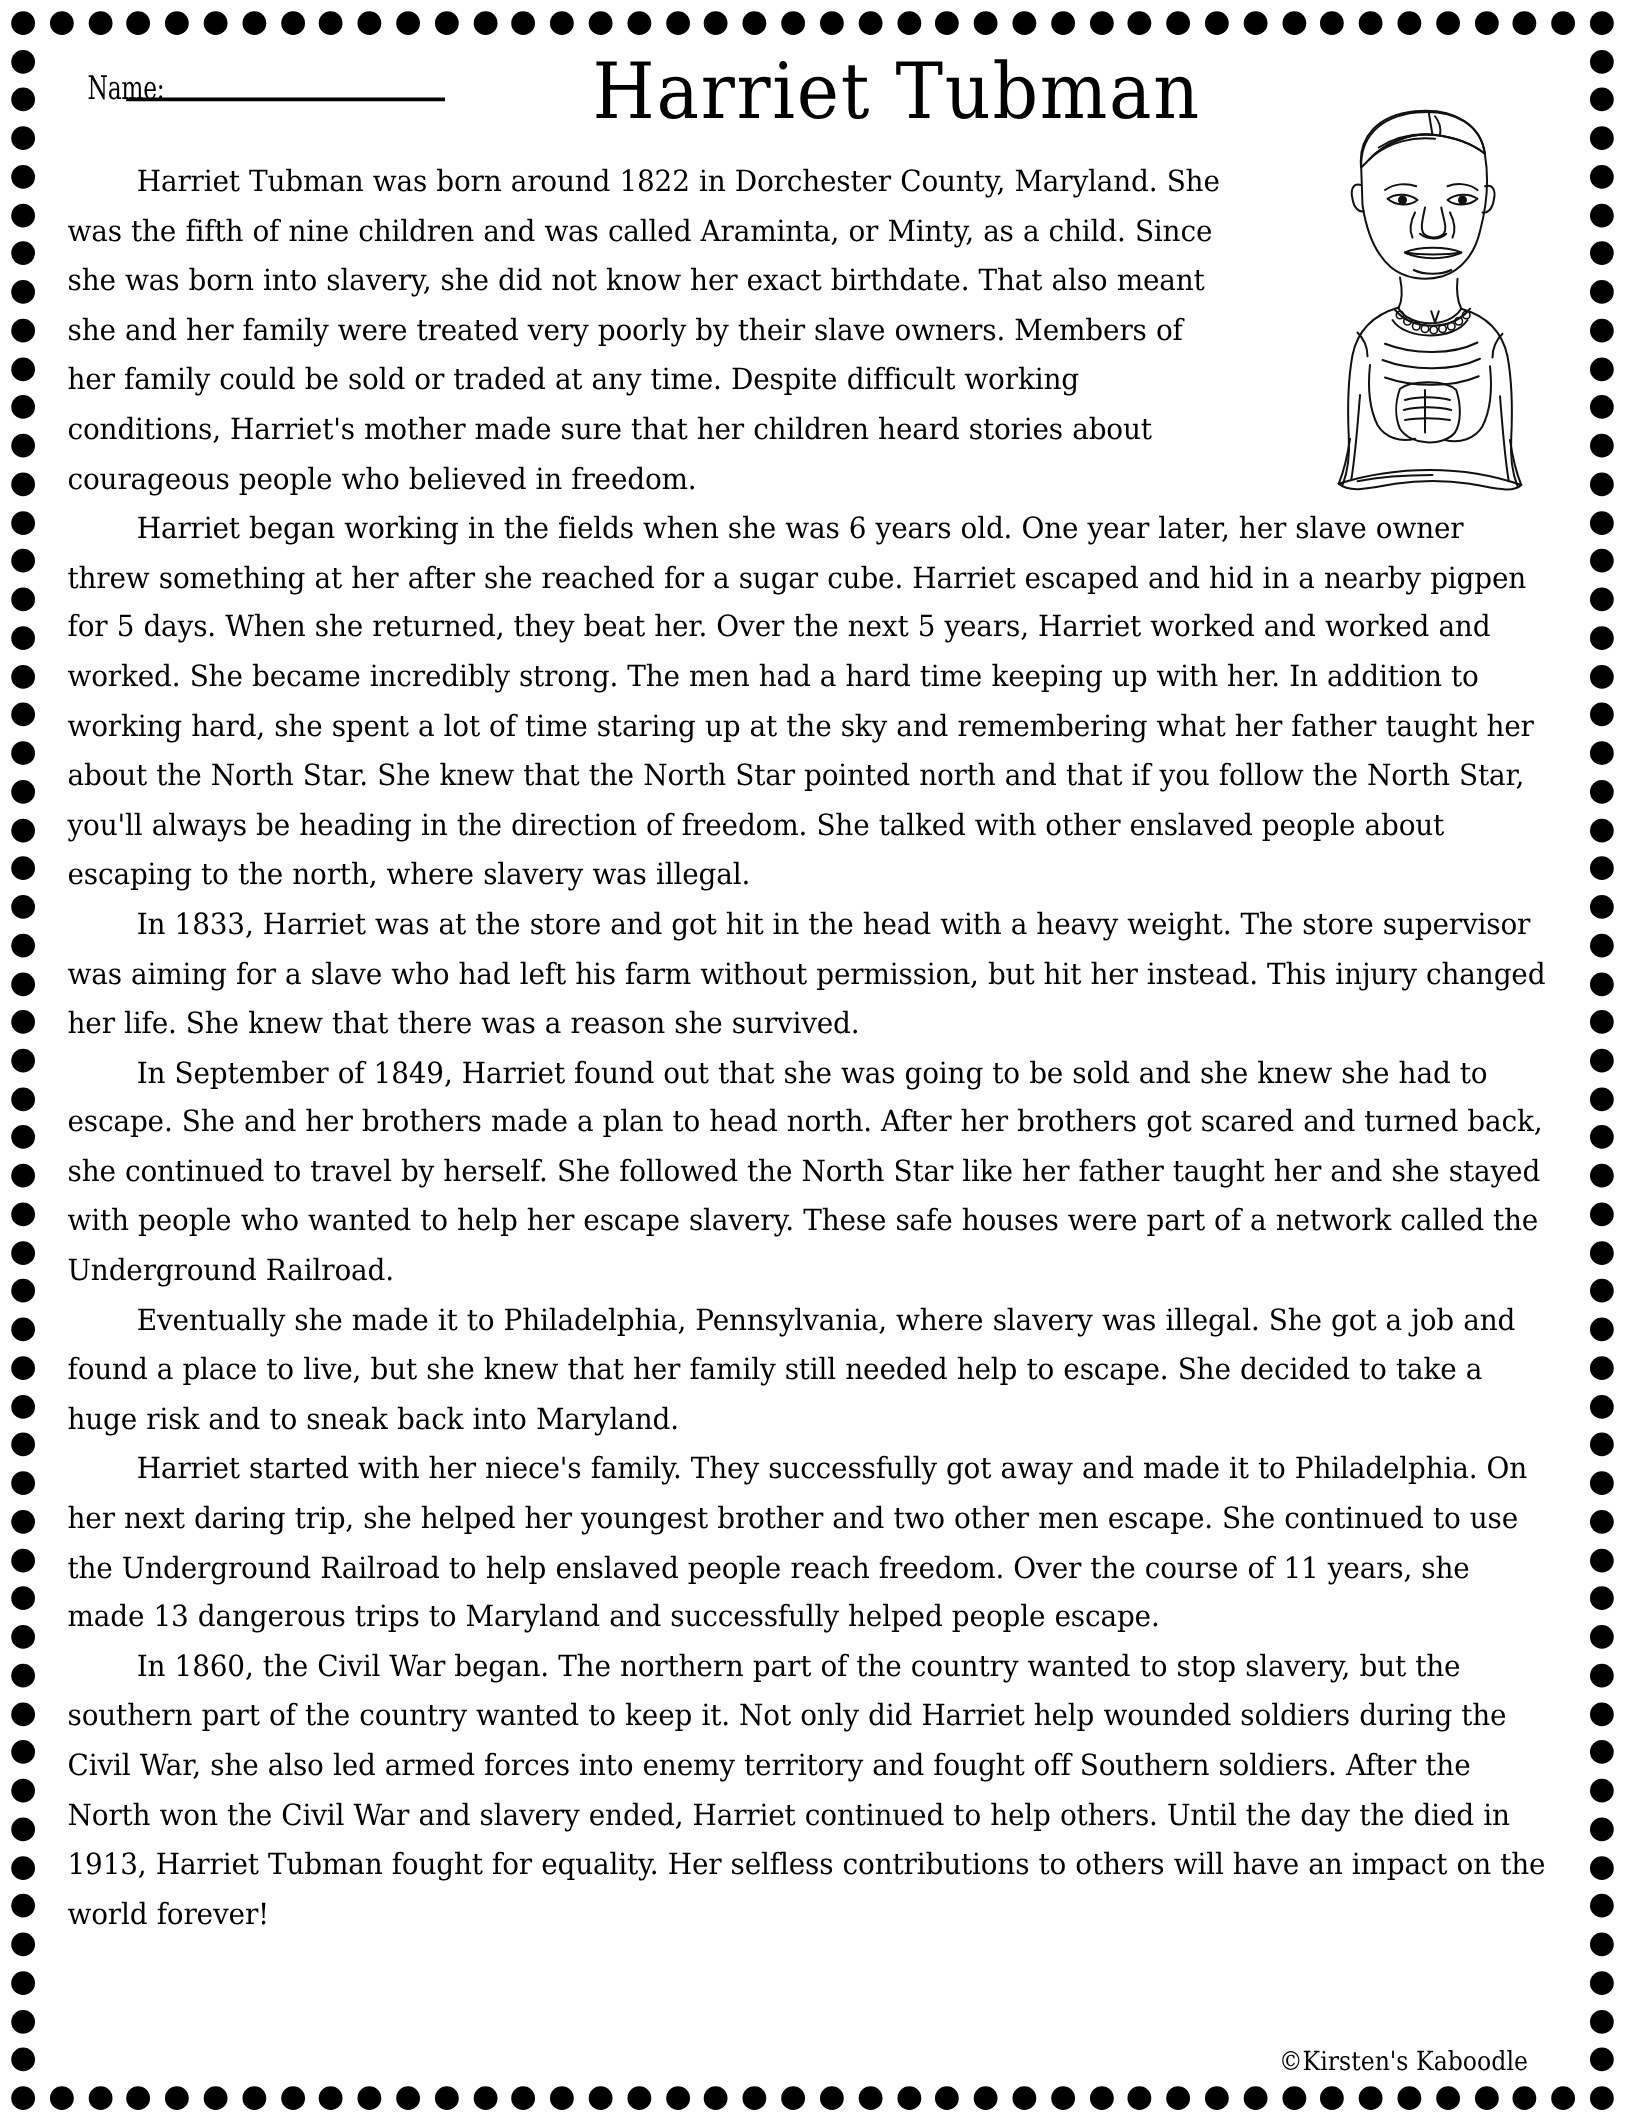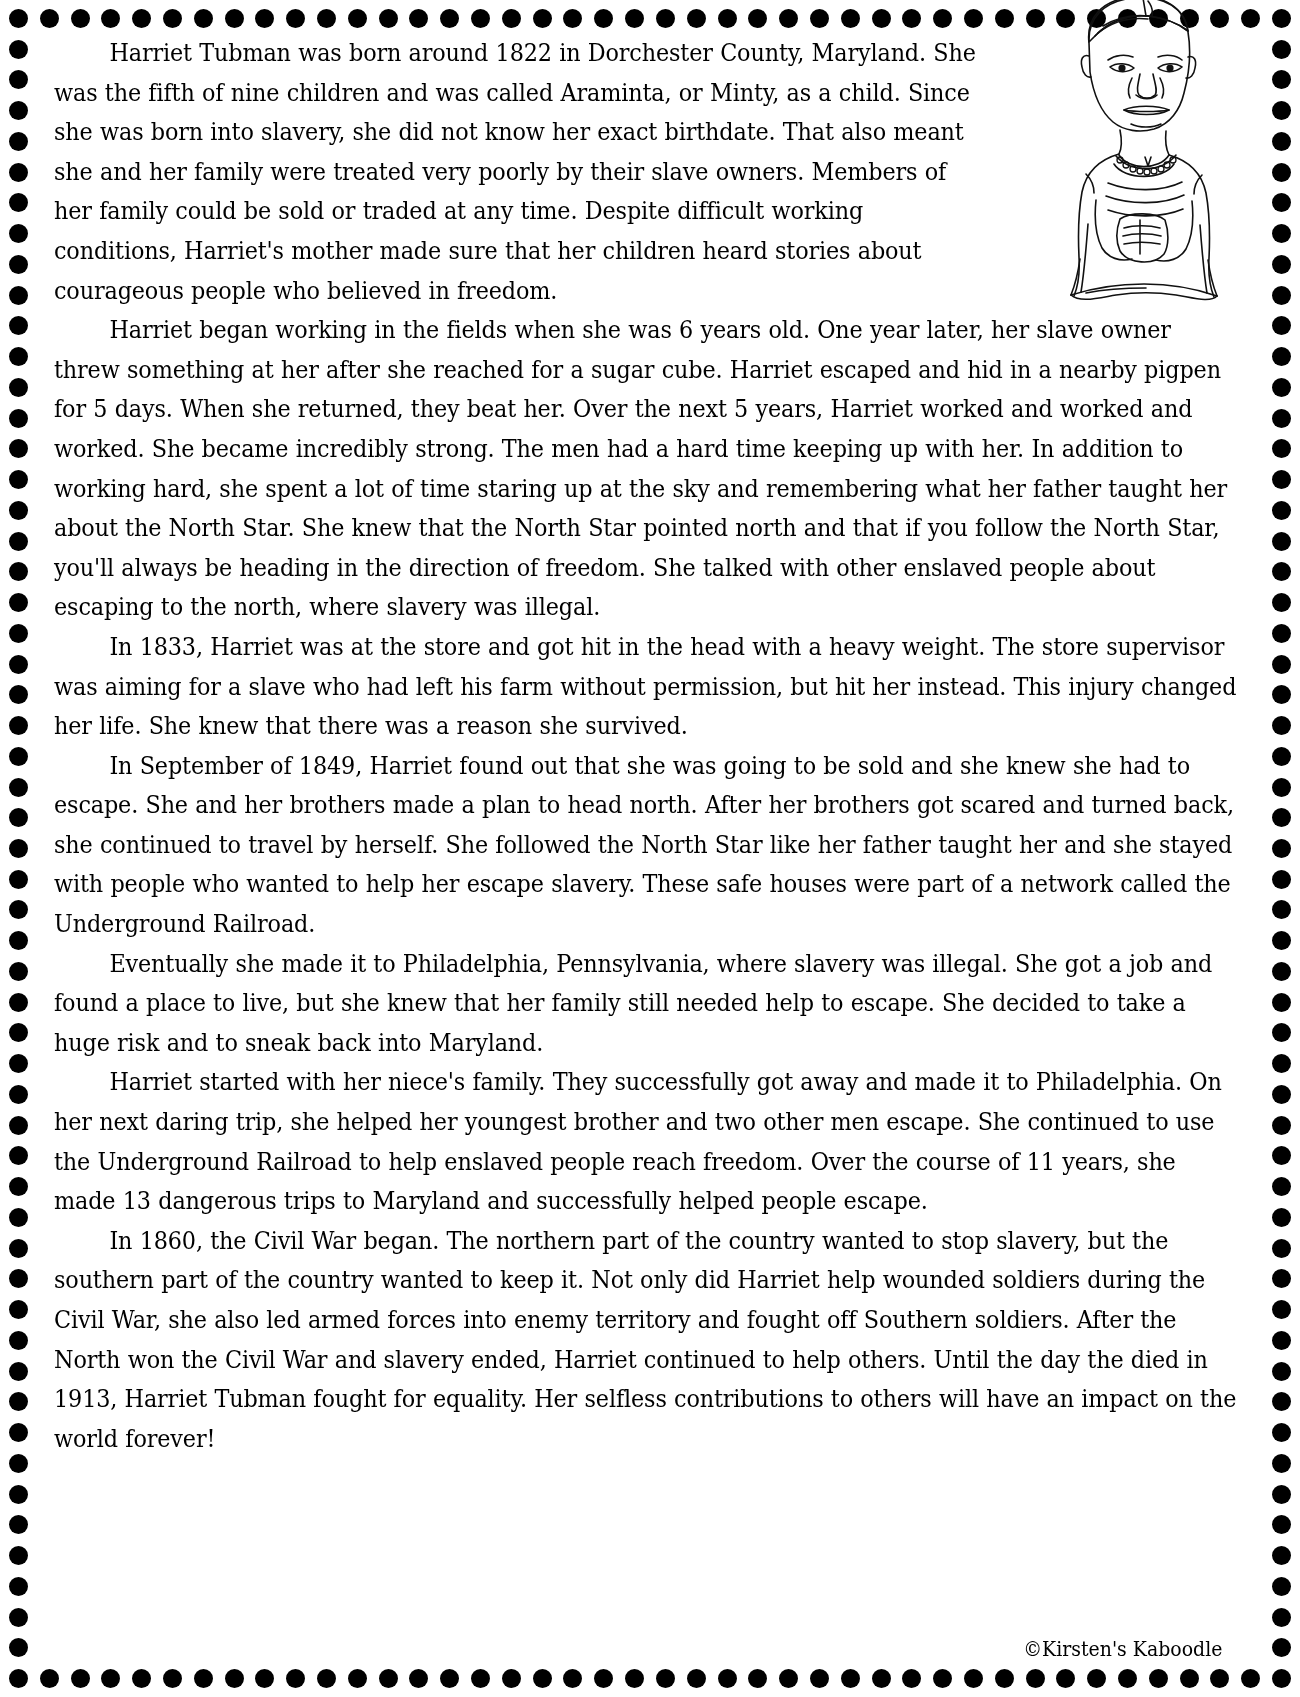--- a/index.html
+++ b/index.html
@@ -321,20 +321,27 @@
       <div class="dot" style="left: 9px; top: 1576.78px;"></div>
       <div class="dot" style="left: 1272px; top: 1576.78px;"></div>
       <div class="dot" style="left: 9px; top: 1607.52px;"></div>
       <div class="dot" style="left: 1272px; top: 1607.52px;"></div>
       <div class="dot" style="left: 9px; top: 1638.26px;"></div>
       <div class="dot" style="left: 1272px; top: 1638.26px;"></div>
     </div>
 
   <div class="content">
 
+    <div class="header">
+      <div class="name-block">
+        <span class="name-label">Name:</span>
+        <span class="name-line"></span>
+      </div>
+      <div class="title">Harriet Tubman</div>
+    </div>
 
     <div class="portrait">
       <svg viewBox="0 0 196 330" xmlns="http://www.w3.org/2000/svg" fill="none" stroke="#111" stroke-width="1.6" stroke-linecap="round" stroke-linejoin="round">
 
         <path d="M53 69 C50 44 66 26 96 23 C128 20 149 34 152 58 C156 82 152 104 148 119
                  C144 136 134 150 118 155 C104 159 88 157 77 148 C64 137 57 118 54 98 Z"></path>
 
         <path d="M53 68 C52 45 67 27 97 24 C129 21 149 35 152 57
                  C143 50 130 44 112 42 C92 40 72 48 59 62 Z"></path>
         <path d="M59 62 C72 48 92 40 112 42 C130 44 143 50 152 57"></path>

